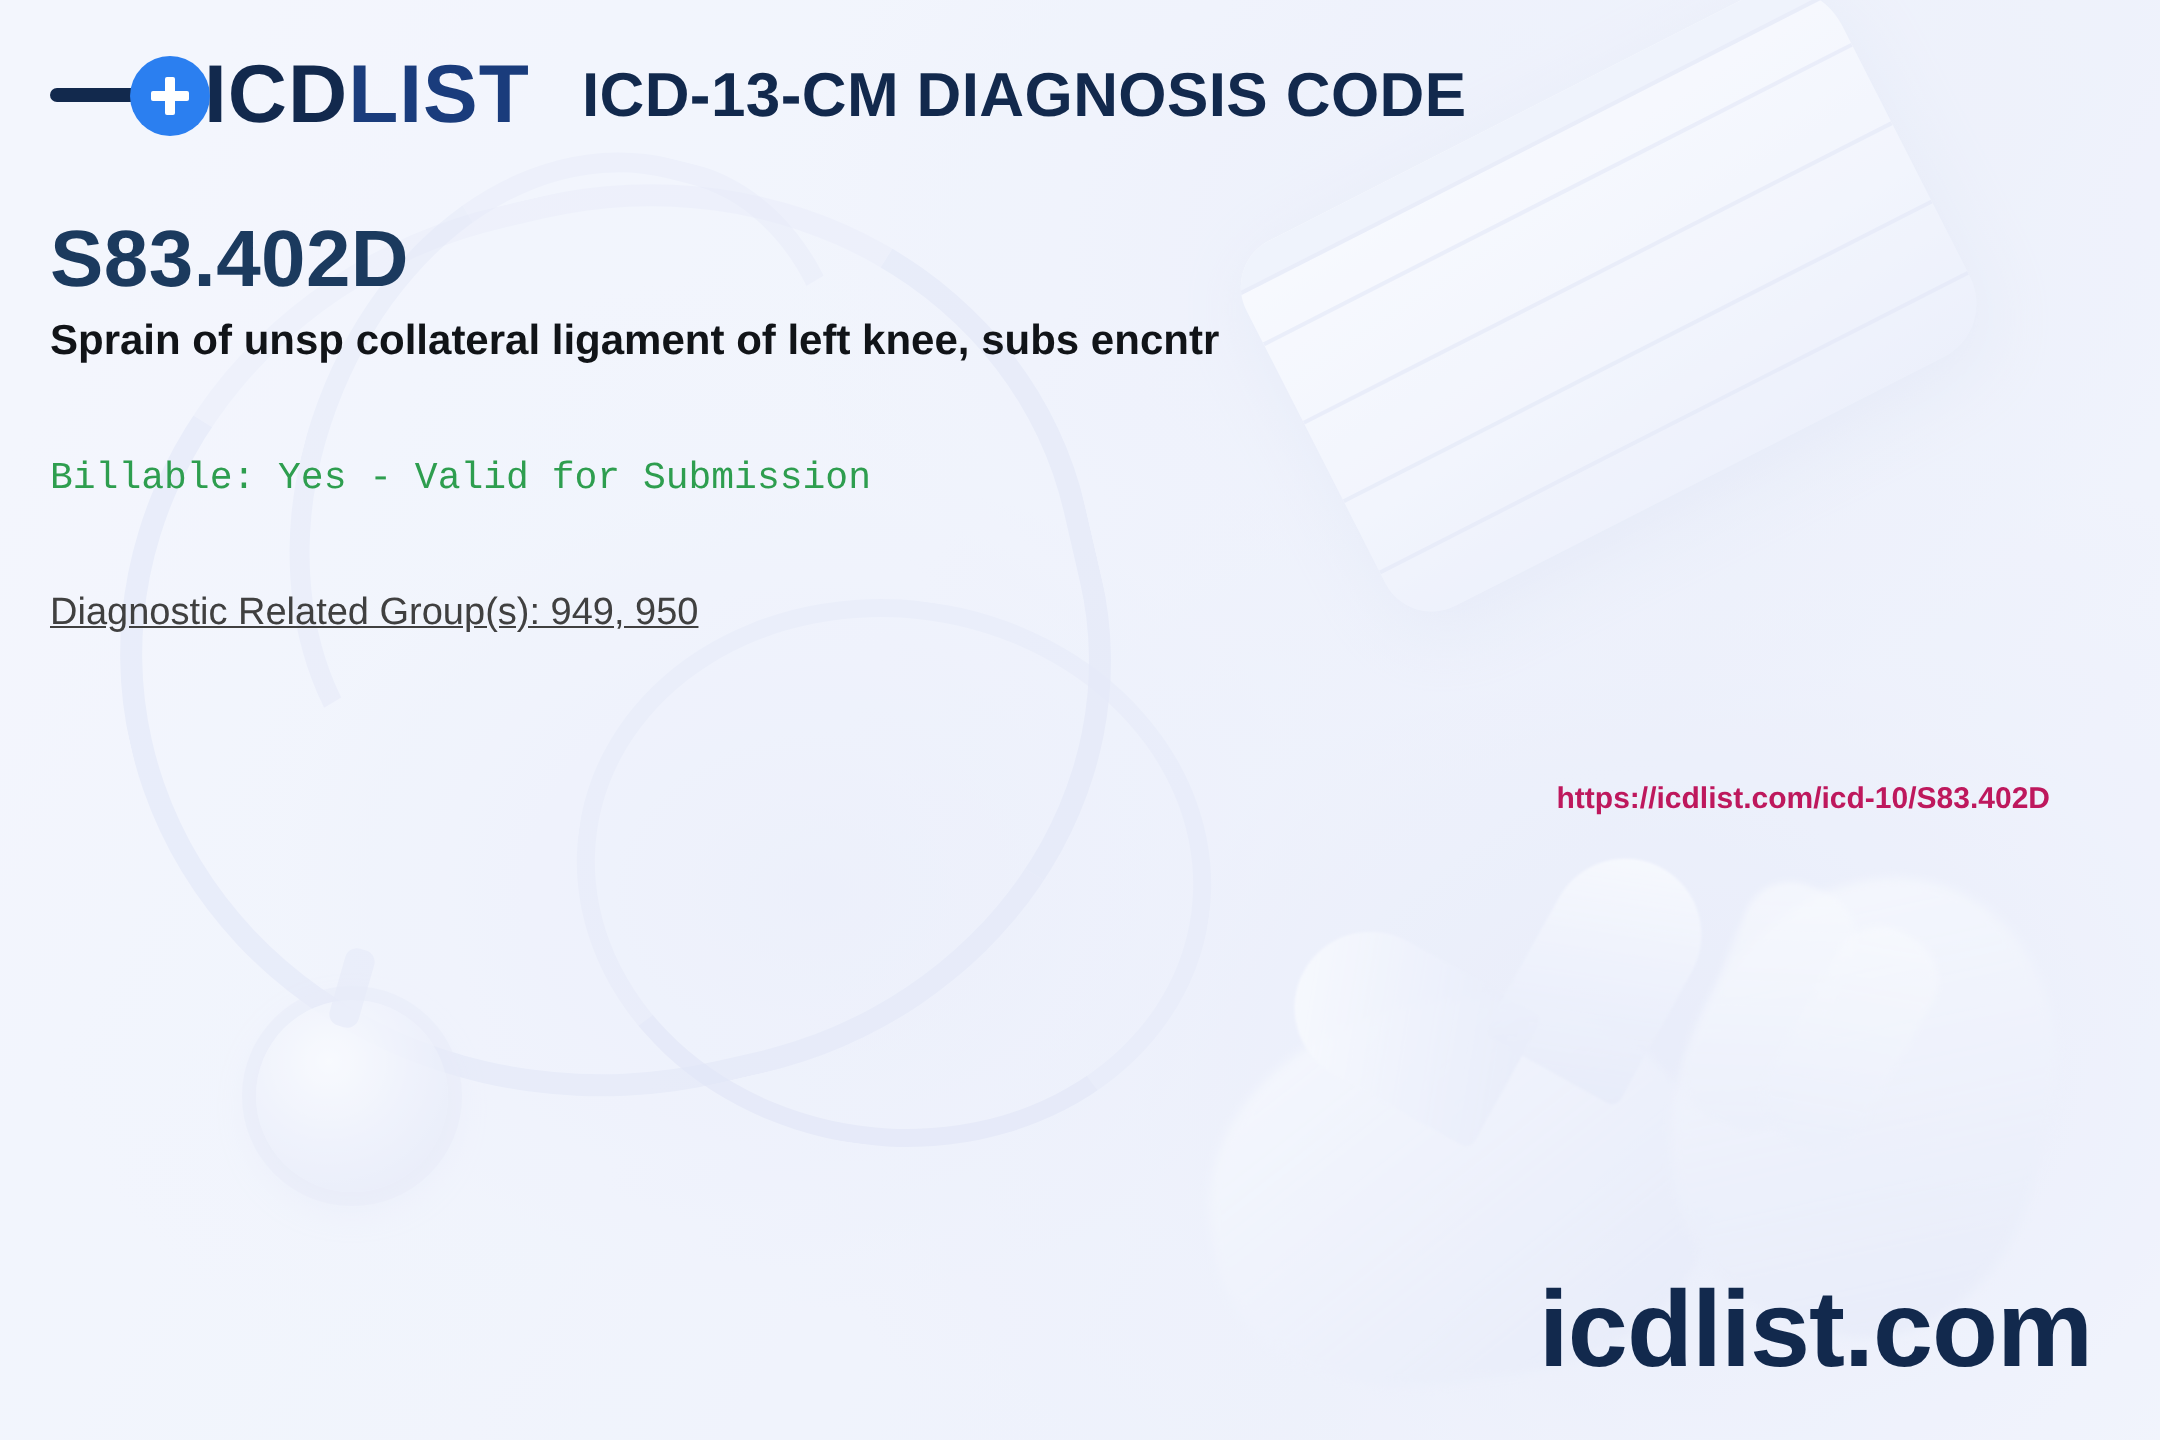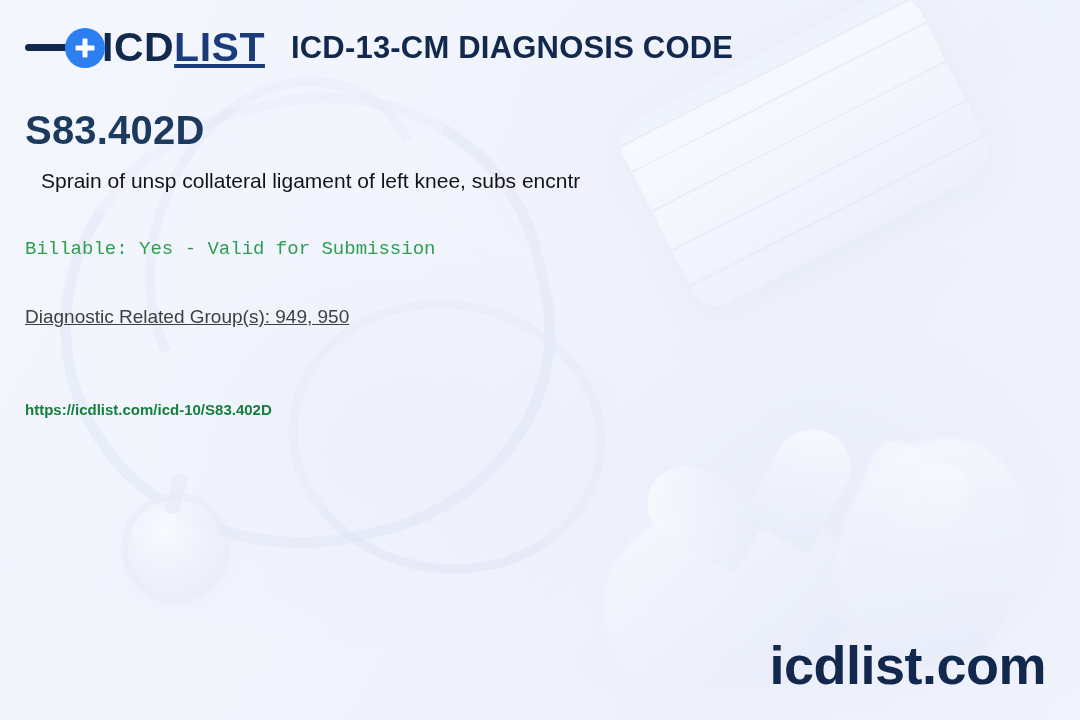--- a/index.html
+++ b/index.html
@@ -216,21 +216,21 @@
     width: 5px; height: 19px;
     transform: translate(-50%, -50%);
   }
   .logo-word {
     font-size: 41px;
     font-weight: bold;
     letter-spacing: 0.5px;
     line-height: 1;
   }
   .logo-word .icd  { color: #12294d; }
-  .logo-word .list { color: #1a3c7c; text-decoration: underline; }
+  .logo-word .list { color: #1a3c7c; }
 
   .header-title {
     font-size: 31px;
     font-weight: bold;
     color: #12294d;
     letter-spacing: 0.2px;
     line-height: 1;
     white-space: nowrap;
   }
 
@@ -244,24 +244,24 @@
   .code {
     font-size: 40px;
     font-weight: bold;
     color: #1b3a5e;
     line-height: 1.1;
     margin: 0 0 6px 0;
     letter-spacing: 0.2px;
   }
   .description {
     font-size: 21px;
-    font-weight: normal;
+    font-weight: bold;
     color: #111418;
     line-height: 1.25;
-    margin: 16px;
+    margin: 0;
   }
   .billable {
     font-size: 19px;
     color: #2e9e4f;
     line-height: 1.25;
     margin: 44px 0 0 0;
     font-family: Liberation Mono, monospace;
   }
   .drg {
     font-size: 19px;
@@ -272,23 +272,24 @@
   }
   .tags {
     font-size: 19px;
     color: #111418;
     line-height: 1.25;
     margin: 43px 0 0 0;
   }
   .url {
     font-size: 15px;
     font-weight: bold;
-    color: #15803d;
+    color: #be185d;
     line-height: 1.25;
     margin: 72px 0 0 0;
+    text-align: right;
   }
 
   
   .brand {
     position: absolute;
     right: 34px;
     bottom: 28px;
     font-size: 54px;
     font-weight: bold;
     color: #12294d;

